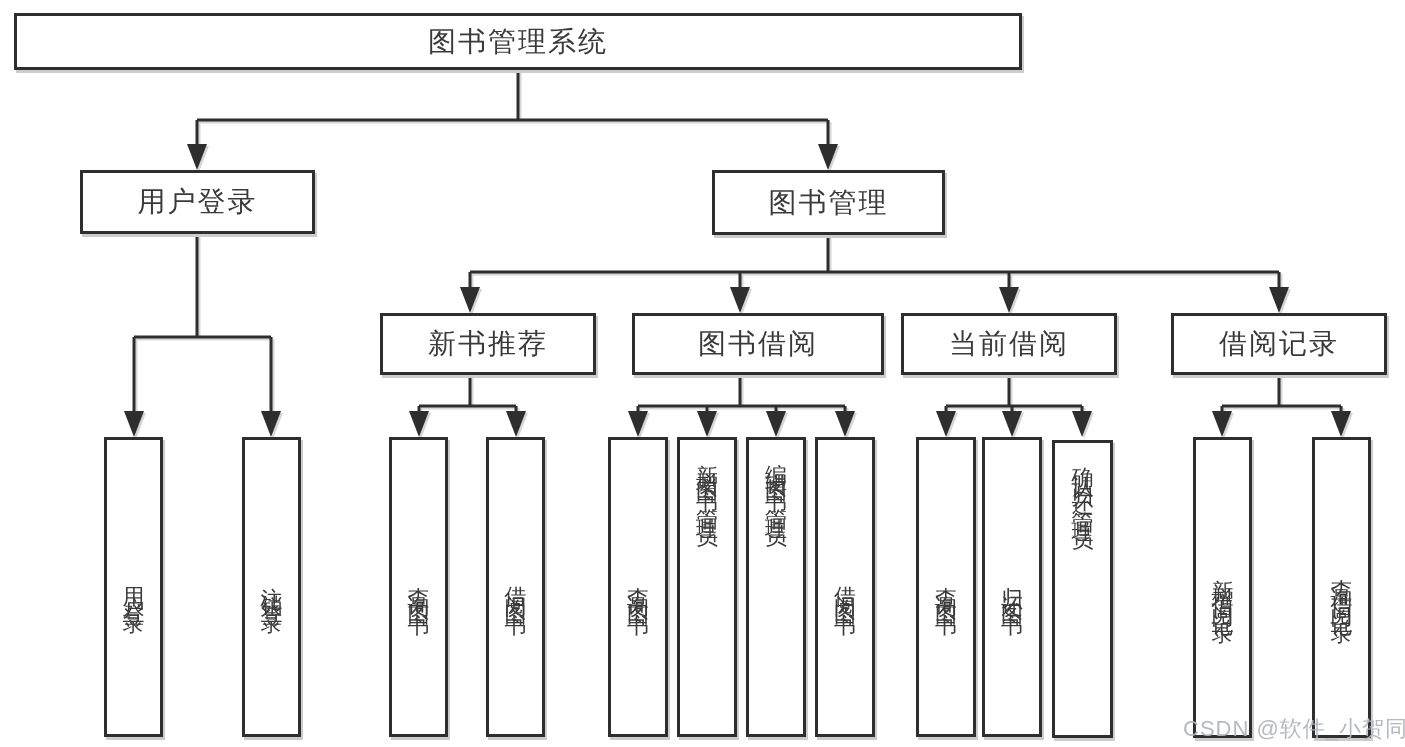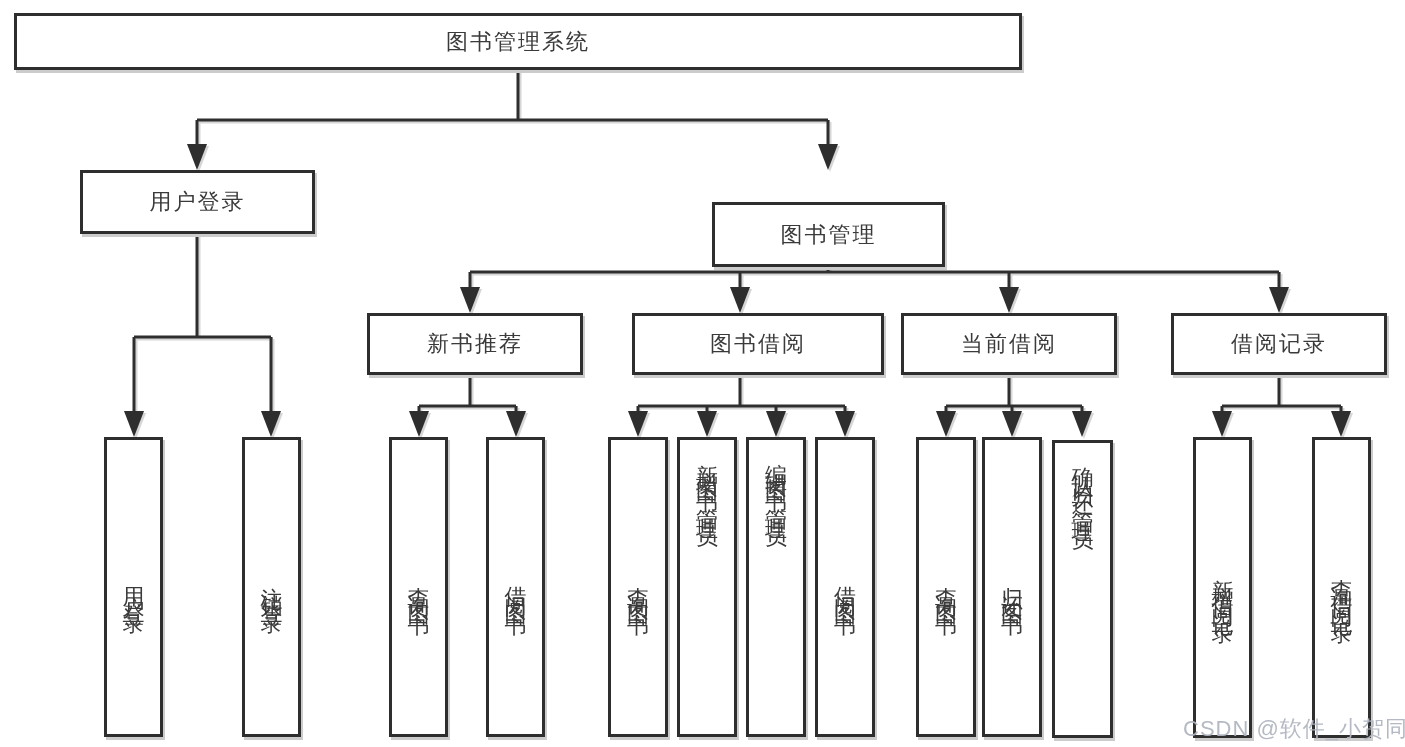--- a/index.html
+++ b/index.html
@@ -24,21 +24,21 @@
     border: 3px solid #2e2e2e;
     background: #ffffff;
     box-shadow: 2px 3px 0 #cccccc;
     z-index: 2;
     display: flex;
     align-items: center;
     justify-content: center;
     color: #3a3a3a;
   }
   .hbox span {
-    font-size: 22px;
+    font-size: 28px;
     letter-spacing: 2px;
     white-space: nowrap;
   }
   .vcol { justify-content: center; }
   .vcol.top { align-items: flex-start; padding-top: 6px; }
   .vtext {
     writing-mode: vertical-lr;
     text-orientation: mixed;
     font-size: 22px;
     letter-spacing: 9px;
@@ -108,25 +108,25 @@
     </g>
   </svg>
 
   <div class="node hbox" style="left:14px; top:13px; width:1008px; height:57px;">
     <span>图书管理系统</span>
   </div>
 
   <div class="node hbox" style="left:80px; top:170px; width:235px; height:64px;">
     <span>用户登录</span>
   </div>
-  <div class="node hbox" style="left:712px; top:170px; width:233px; height:65px;margin-top:32px;">
+  <div class="node hbox" style="left:712px; top:170px; width:233px; height:65px;">
     <span>图书管理</span>
   </div>
 
-  <div class="node hbox" style="left:367px; top:313px; width:216px; height:62px;">
+  <div class="node hbox" style="left:380px; top:313px; width:216px; height:62px;">
     <span>新书推荐</span>
   </div>
   <div class="node hbox" style="left:632px; top:313px; width:252px; height:62px;">
     <span>图书借阅</span>
   </div>
   <div class="node hbox" style="left:901px; top:313px; width:216px; height:62px;">
     <span>当前借阅</span>
   </div>
   <div class="node hbox" style="left:1171px; top:313px; width:216px; height:62px;">
     <span>借阅记录</span>

